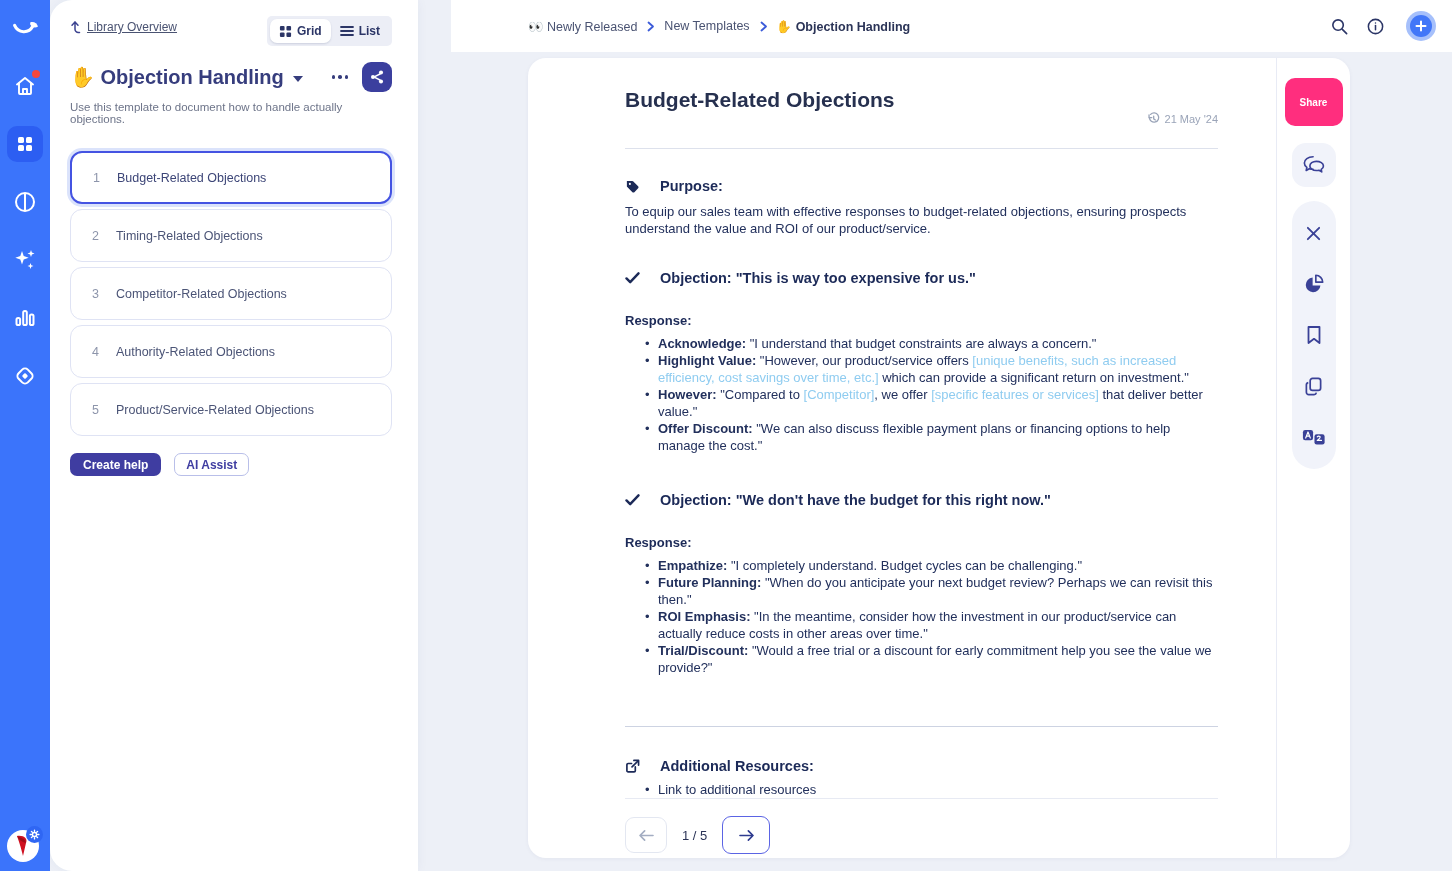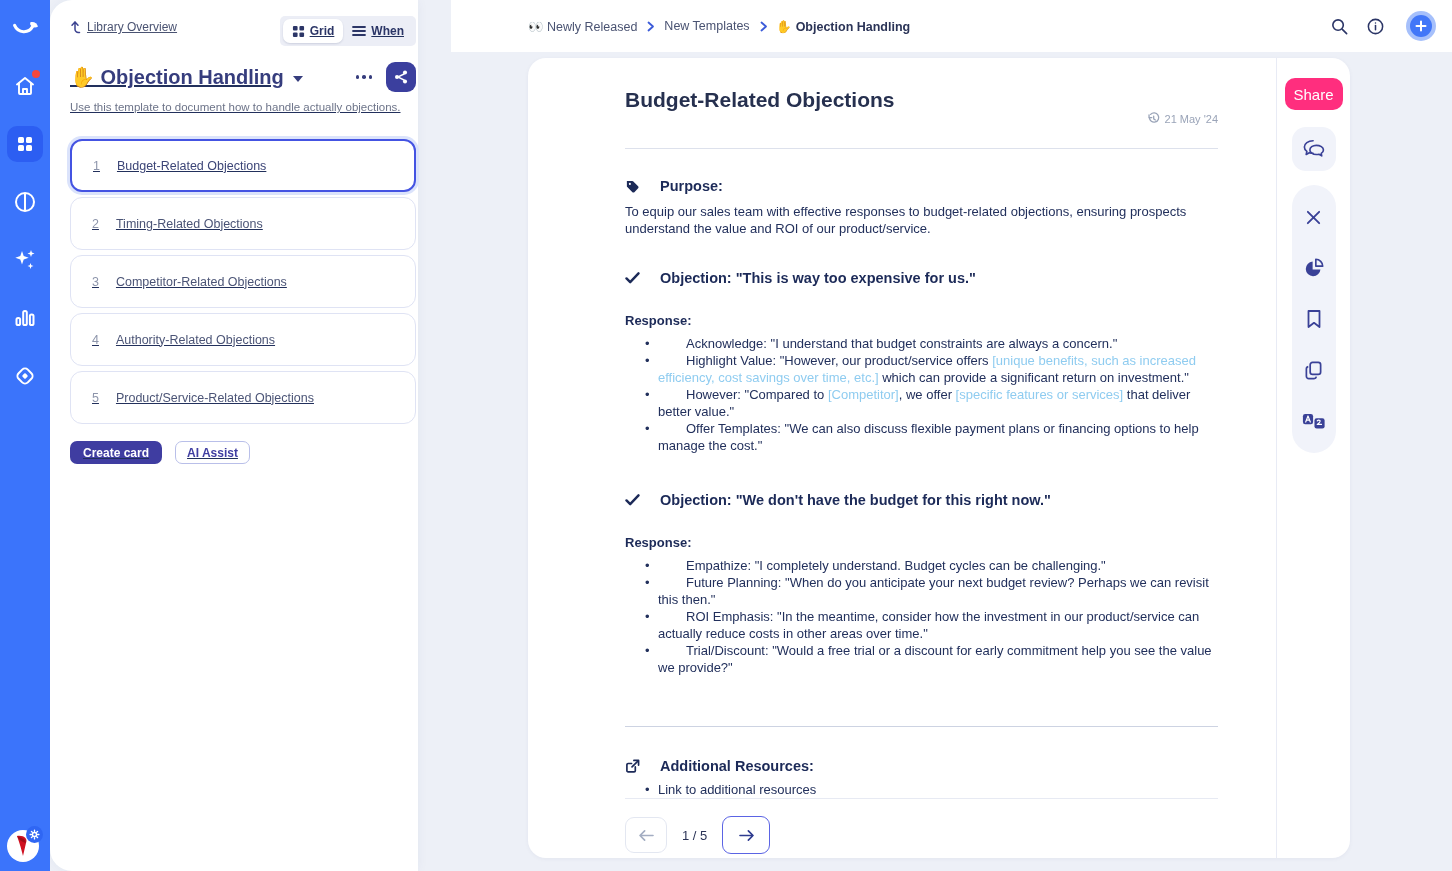--- a/index.html
+++ b/index.html
@@ -12,21 +12,21 @@
   .rail-btn { position:relative; display:grid; place-items:center; width:36px; height:36px; }
   .rail-logo { margin-top:10px; }
   .rail-home { margin-top:22px; }
   .red-dot { position:absolute; top:2px; right:3px; width:8px; height:8px; border-radius:50%; background:#f4473d; }
   .rail-tile { margin-top:22px; width:36px; height:36px; border-radius:10px; background:#2c5ef2; display:grid; place-items:center; }
   .rail-gap { margin-top:22px; }
   .rail-avatar { position:absolute; left:7px; bottom:9px; width:32px; height:32px; background:#fff; border-radius:50%; display:grid; place-items:center; overflow:hidden; }
   .rail-gear { position:absolute; left:26px; bottom:28px; width:17px; height:17px; background:#2f66f3; border-radius:50%; display:grid; place-items:center; }
 
   
-  .sidebar { position:absolute; left:50px; top:0; width:368px; height:871px; background:#fff; border-radius:22px 0 0 22px; padding:16px 2px 0 20px; box-shadow:0 0 12px rgba(40,60,120,.05); z-index:4;text-decoration:underline; }
+  .sidebar { position:absolute; left:50px; top:0; width:368px; height:871px; background:#fff; border-radius:22px 0 0 22px; padding:16px 26px 0 20px; box-shadow:0 0 12px rgba(40,60,120,.05); z-index:4; }
   .sb-top { display:flex; justify-content:space-between; align-items:flex-start; }
   .back-link { display:flex; align-items:center; gap:5px; margin-top:4px; font-size:12px; color:#4a5372; text-decoration:underline; cursor:pointer; }
   .toggle { display:flex; background:#eceef6; border-radius:5px; padding:3px; height:30px; }
   .toggle-seg { display:flex; align-items:center; gap:5px; font-size:12px; font-weight:bold; color:#2b3566; padding:0 9px; border-radius:7px; cursor:pointer; }
   .toggle-seg.on { background:#fff; box-shadow:0 1px 2px rgba(30,40,90,.15); }
   .sb-title-row { display:flex; align-items:center; margin-top:16px; }
   .sb-title { font-size:20px; font-weight:bold; color:#363d7d; }
   .caret { width:0; height:0; border-left:5px solid transparent; border-right:5px solid transparent; border-top:6px solid #363d7d; margin-left:9px; margin-top:3px; }
   .sb-title-spacer { flex:1; }
   .more-dots { display:flex; gap:3px; margin-right:14px; cursor:pointer; }
@@ -65,32 +65,32 @@
   .sec-h { display:flex; align-items:center; gap:20px; font-size:14.5px; font-weight:bold; color:#1c2a58; }
   .sec-h svg { flex:none; }
   .mt-purpose { margin-top:29px; }
   .body-p { margin-top:9px; font-size:13px; line-height:17px; color:#22305c; max-width:600px; }
   .mt-obj1 { margin-top:33px; }
   .mt-obj2 { margin-top:38px; }
   .resp { margin-top:27px; font-size:13px; font-weight:bold; color:#1c2a58; }
   ul.bl { margin-top:7px; list-style:none; padding-left:33px; font-size:13px; line-height:17px; color:#22305c; }
   ul.bl li { position:relative; max-width:560px; }
   ul.bl li::before { content:"•"; position:absolute; left:-13px; color:#22305c; }
-  .seg-b { font-weight:normal;margin-left:28px; }
+  .seg-b { font-weight:bold; }
   .seg-hl { color:#8fccf0; }
   .mt-res { margin-top:31px; }
   .pager { margin-top:auto; border-top:1px solid #e7eaf3; padding:17px 0 14px; display:flex; align-items:center; gap:15px; }
   .pg-btn { width:42px; height:36px; border-radius:9px; background:#fff; display:grid; place-items:center; cursor:pointer; }
   .pg-prev { border:1px solid #e3e7f1; }
   .pg-next { border:1.5px solid #5b64e4; width:48px; height:38px; }
   .pg-count { font-size:13px; color:#2b3457; }
 
   
   .tool-rail { width:74px; border-left:1px solid #e8ebf5; display:flex; flex-direction:column; align-items:center; padding-top:20px; }
-  .btn-share { width:58px; height:32px; background:#ff2e7e; color:#fff; border:none; border-radius:10px; font-size:15px; font-weight:normal; cursor:pointer; font-family:inherit; }
+  .btn-share { width:58px; height:48px; background:#ff2e7e; color:#fff; border:none; border-radius:10px; font-size:10px; font-weight:bold; cursor:pointer; font-family:inherit; }
   .tool-tile { margin-top:17px; width:44px; height:44px; background:#f1f3fa; border-radius:14px; display:grid; place-items:center; cursor:pointer; }
   .tool-stack { margin-top:14px; width:44px; background:#f1f3fa; border-radius:22px; padding:12px 0; display:flex; flex-direction:column; align-items:center; gap:11px; }
   .tool-btn { width:40px; height:40px; display:grid; place-items:center; cursor:pointer; }
 </style>
 </head>
 <body>
 
 <nav class="rail">
   <div class="rail-btn rail-logo">
     <svg width="28" height="26" viewBox="0 0 32 30" fill="none">
@@ -169,21 +169,21 @@
             <rect x="8" y="1" width="5" height="5" rx="1.2"></rect>
             <rect x="1" y="8" width="5" height="5" rx="1.2"></rect>
             <rect x="8" y="8" width="5" height="5" rx="1.2"></rect>
         </svg>
         <span>Grid</span>
       </div>
       <div class="toggle-seg">
         <svg width="14" height="12" viewBox="0 0 14 12" stroke="#2b3566" stroke-width="1.8" stroke-linecap="round">
           <path d="M1 2 h12 M1 6 h12 M1 10 h12"></path>
         </svg>
-        <span>When</span>
+        <span>List</span>
       </div>
     </div>
   </div>
 
   <div class="sb-title-row">
     <span class="sb-title">✋ Objection Handling</span>
     <span class="caret"></span>
     <span class="sb-title-spacer"></span>
     <span class="more-dots">
         <i></i>
@@ -224,21 +224,21 @@
         <span class="lbl">Authority-Related Objections</span>
       </div>
 
       <div class="side-card">
         <span class="num">5</span>
         <span class="lbl">Product/Service-Related Objections</span>
       </div>
     </div>
 
   <div class="sb-actions">
-    <button class="btn-create">Create card</button>
+    <button class="btn-create">Create help</button>
     <button class="btn-ai">AI Assist</button>
   </div>
 </aside>
 
 <header class="topbar">
   <div class="crumbs">
     <span>👀 Newly Released</span>
     <span class="crumb-sep">
       <svg width="9" height="11" viewBox="0 0 9 11" fill="none" stroke="#3b5bd9" stroke-width="1.8" stroke-linecap="round" stroke-linejoin="round">
           <path d="M2.5 1.5 L7 5.5 L2.5 9.5"></path>
@@ -304,21 +304,21 @@
         <path d="M1.5 7 L5.5 11 L14.5 1.5"></path>
       </svg>
       <span>Objection: "This is way too expensive for us."</span>
     </div>
     <div class="resp">Response:</div>
     <ul class="bl">
 
     <li><span><span class="seg-b">Acknowledge:</span><span> "I understand that budget constraints are always a concern."</span></span></li>
         <li><span><span class="seg-b">Highlight Value:</span><span> "However, our product/service offers </span><span class="seg-hl">[unique benefits, such as increased efficiency, cost savings over time, etc.]</span><span> which can provide a significant return on investment."</span></span></li>
         <li><span><span class="seg-b">However:</span><span> "Compared to </span><span class="seg-hl">[Competitor]</span><span>, we offer </span><span class="seg-hl">[specific features or services]</span><span> that deliver better value."</span></span></li>
-        <li><span><span class="seg-b">Offer Templates:</span><span> "We can also discuss flexible payment plans or financing options to help manage the cost."</span></span></li>
+        <li><span><span class="seg-b">Offer Discount:</span><span> "We can also discuss flexible payment plans or financing options to help manage the cost."</span></span></li>
       </ul>
 
     <div class="sec-h mt-obj2">
       <svg width="15" height="12" viewBox="0 0 16 13" fill="none" stroke="#1c2a58" stroke-width="2.6" stroke-linecap="round" stroke-linejoin="round">
         <path d="M1.5 7 L5.5 11 L14.5 1.5"></path>
       </svg>
       <span>Objection: "We don't have the budget for this right now."</span>
     </div>
     <div class="resp">Response:</div>
     <ul class="bl">

